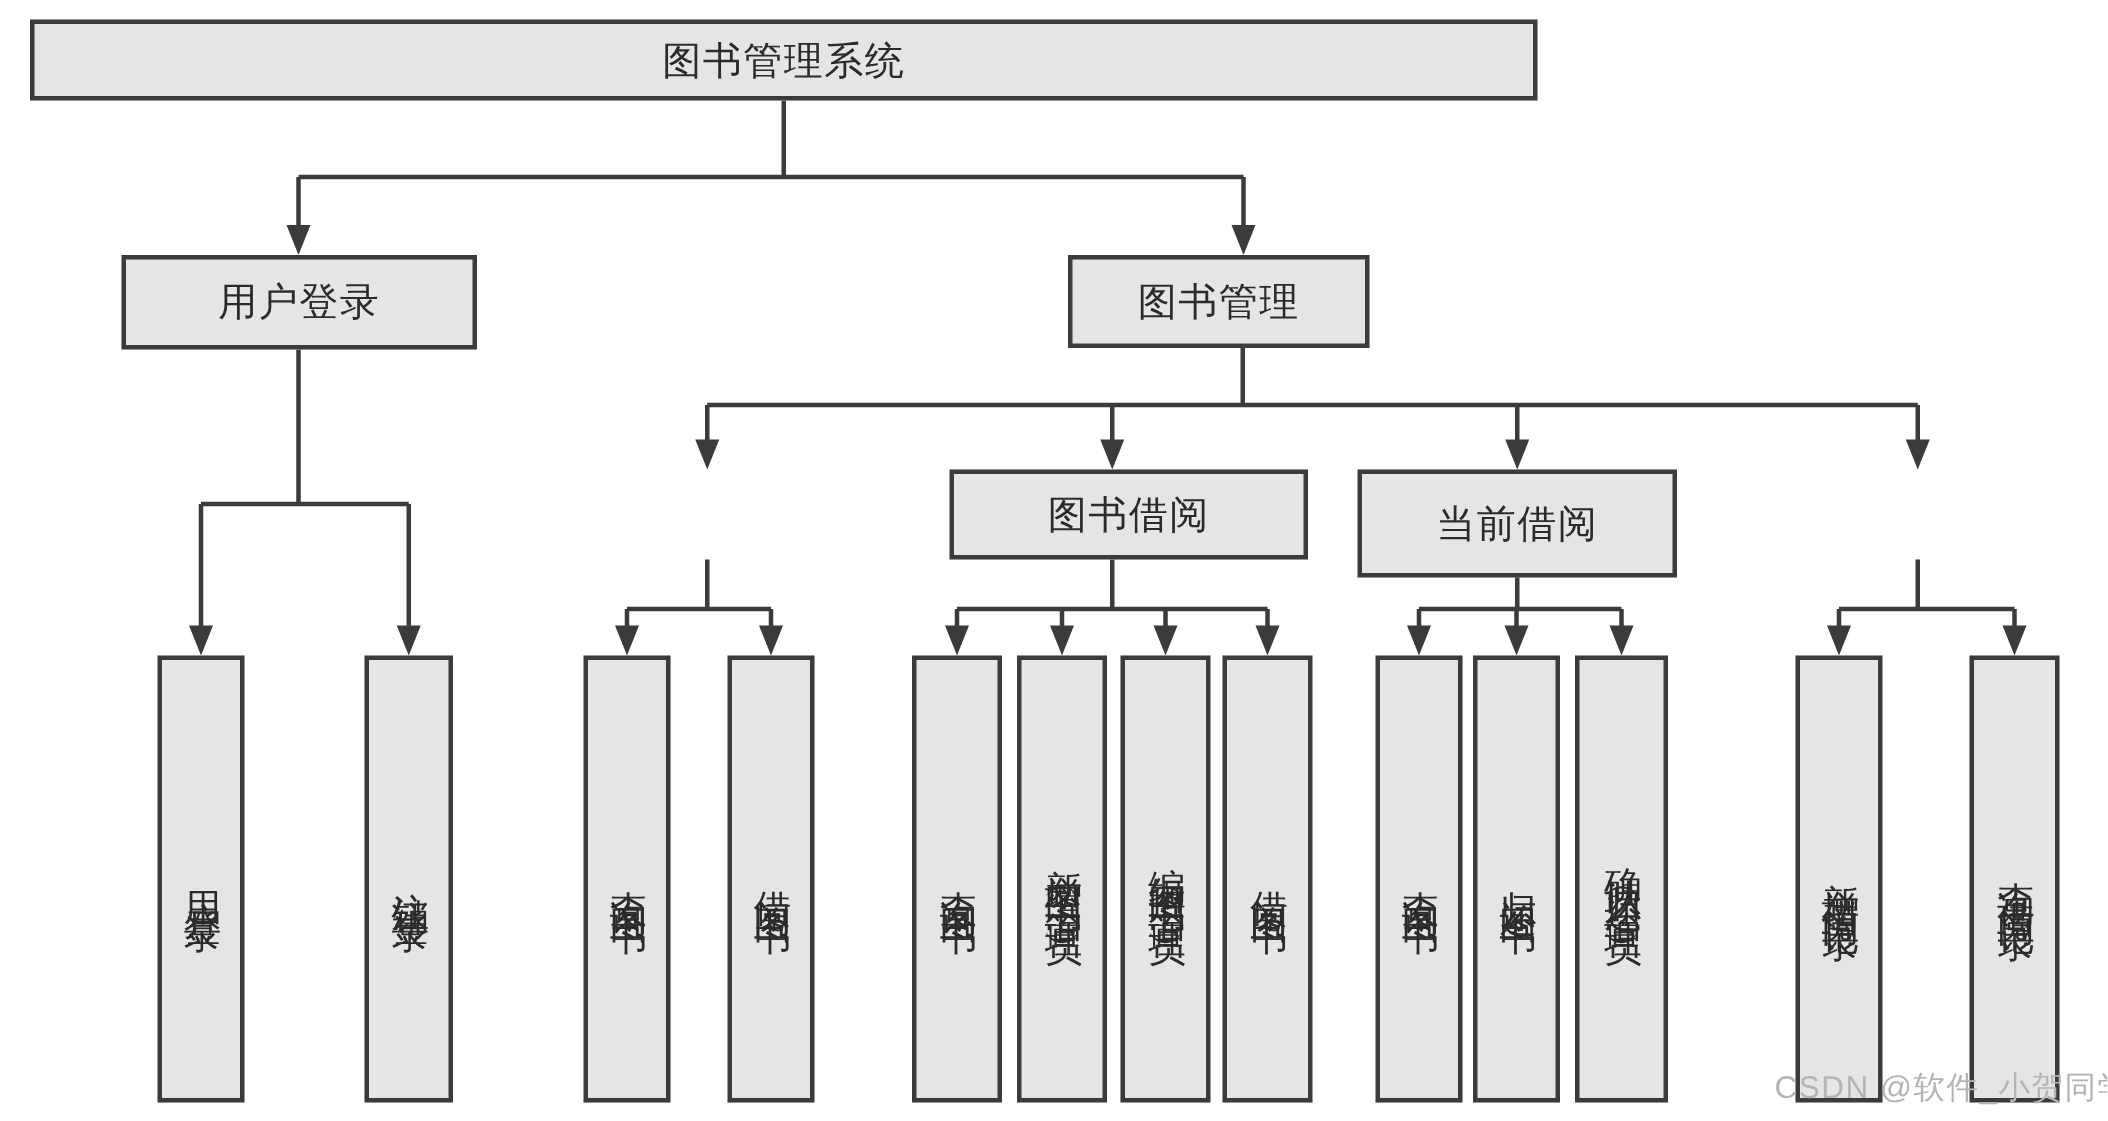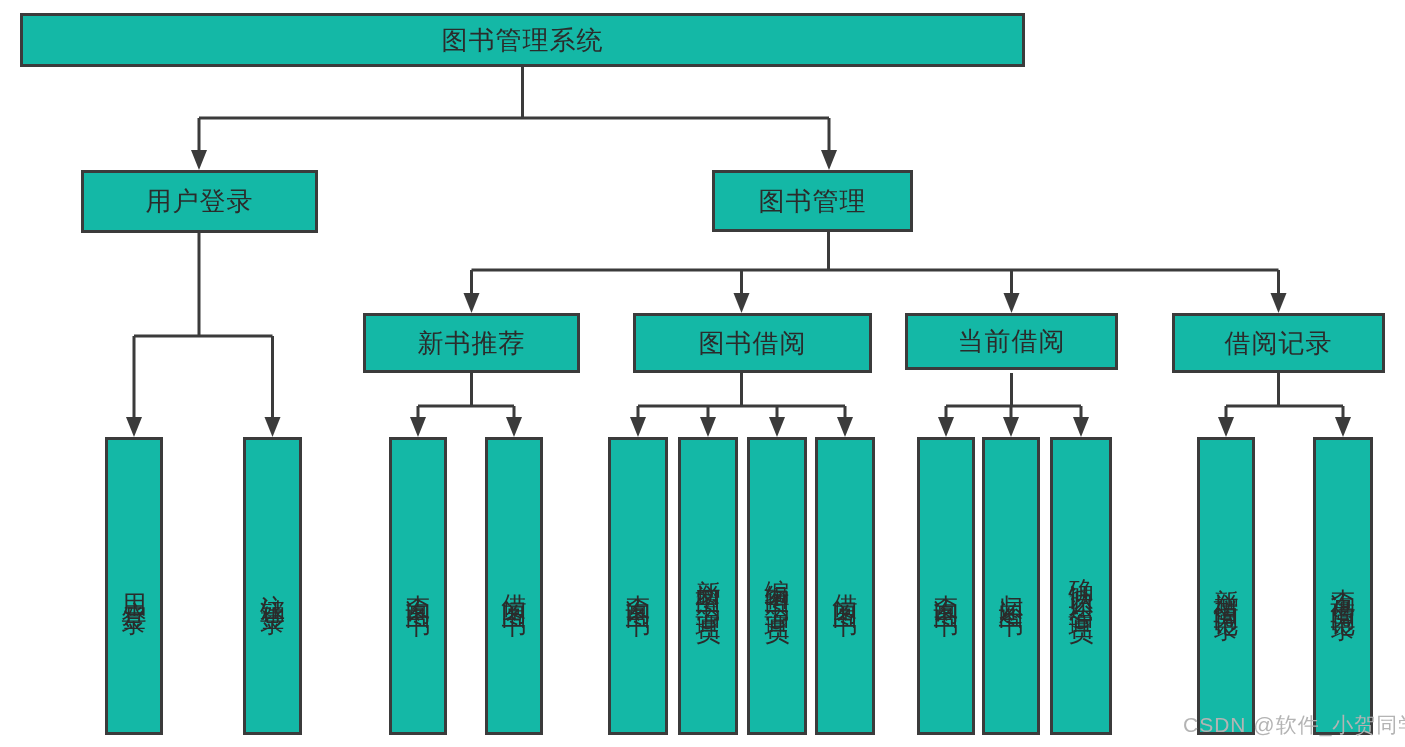--- a/index.html
+++ b/index.html
@@ -19,21 +19,21 @@
     position: absolute;
     left: 0;
     top: 0;
     width: 1405px;
     height: 747px;
   }
   .node {
     position: absolute;
     box-sizing: border-box;
     border: 3px solid #3b3b3b;
-    background: #14b8a6;
+    background: #e5e5e5;
     display: flex;
     align-items: center;
     justify-content: center;
     color: #2b2b2b;
     font-size: 26px;
     letter-spacing: 1px;
     white-space: nowrap;
     z-index: 2;
   }
   .node.leaf {
@@ -99,24 +99,22 @@
       <polygon points="1218,417 1234,417 1226,437"></polygon>
       <polygon points="1335,417 1351,417 1343,437"></polygon>
     </g>
   </svg>
 
   <div class="node" style="left:20px; top:13px; width:1005px; height:54px;">图书管理系统</div>
 
   <div class="node" style="left:81px; top:170px; width:237px; height:63px;">用户登录</div>
   <div class="node" style="left:712px; top:170px; width:201px; height:62px;">图书管理</div>
 
-  <div class="node" style="left:363px; top:313px; width:217px; height:60px;">新书推荐</div>
   <div class="node" style="left:633px; top:313px; width:239px; height:60px;">图书借阅</div>
-  <div class="node" style="left:905px; top:313px; width:213px; height:57px;">当前借阅</div>
-  <div class="node" style="left:1172px; top:313px; width:213px; height:60px;">借阅记录</div>
+  <div class="node" style="left:905px; top:313px; width:213px; height:72px;">当前借阅</div>
 
   <div class="node leaf" style="left:105px; top:437px; width:58px; height:298px;">
     <span class="vlabel">用户登录</span>
   </div>
   <div class="node leaf" style="left:243px; top:437px; width:59px; height:298px;">
     <span class="vlabel">注销登录</span>
   </div>
 
   <div class="node leaf" style="left:389px; top:437px; width:58px; height:298px;">
     <span class="vlabel">查询图书</span>

